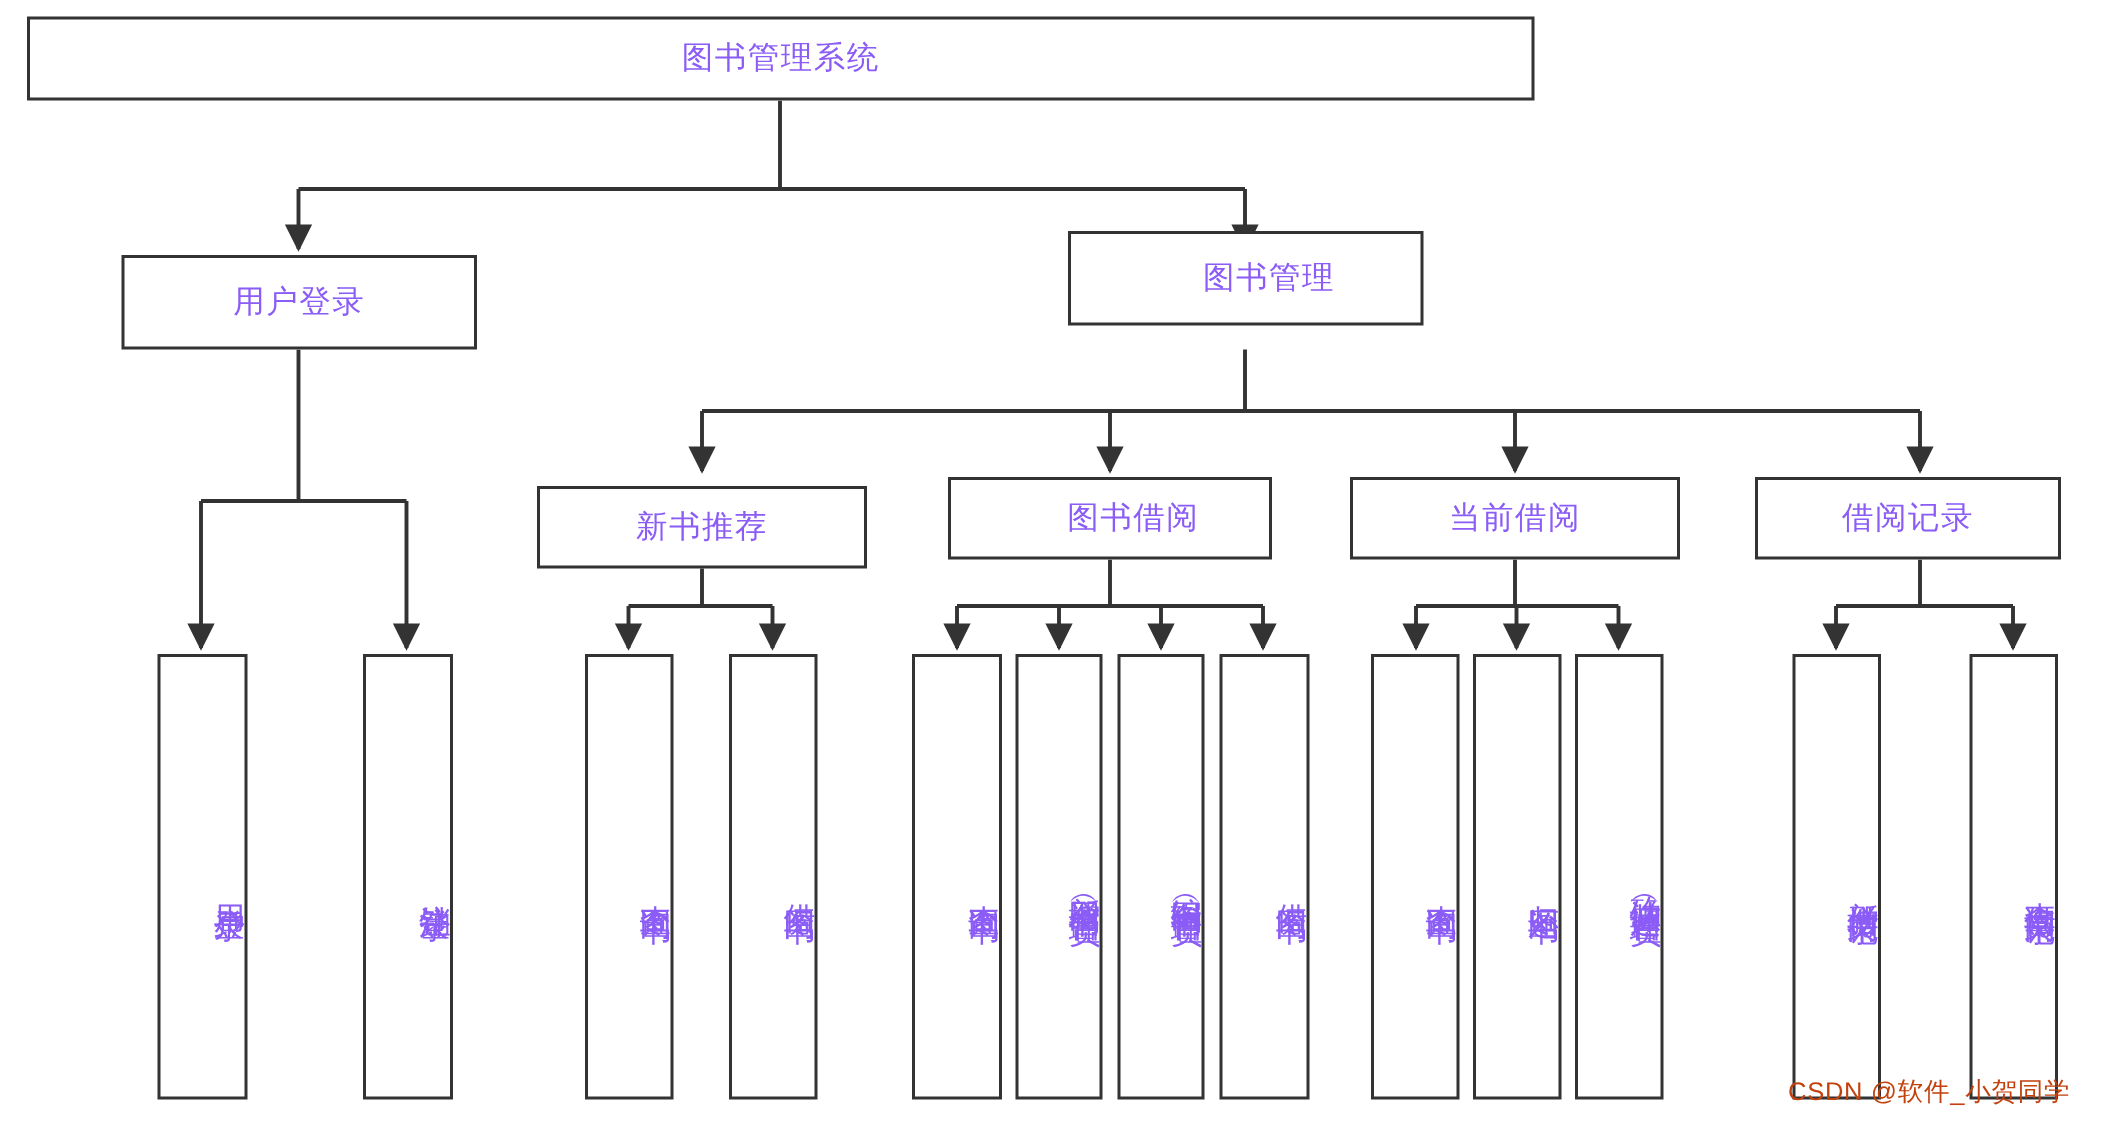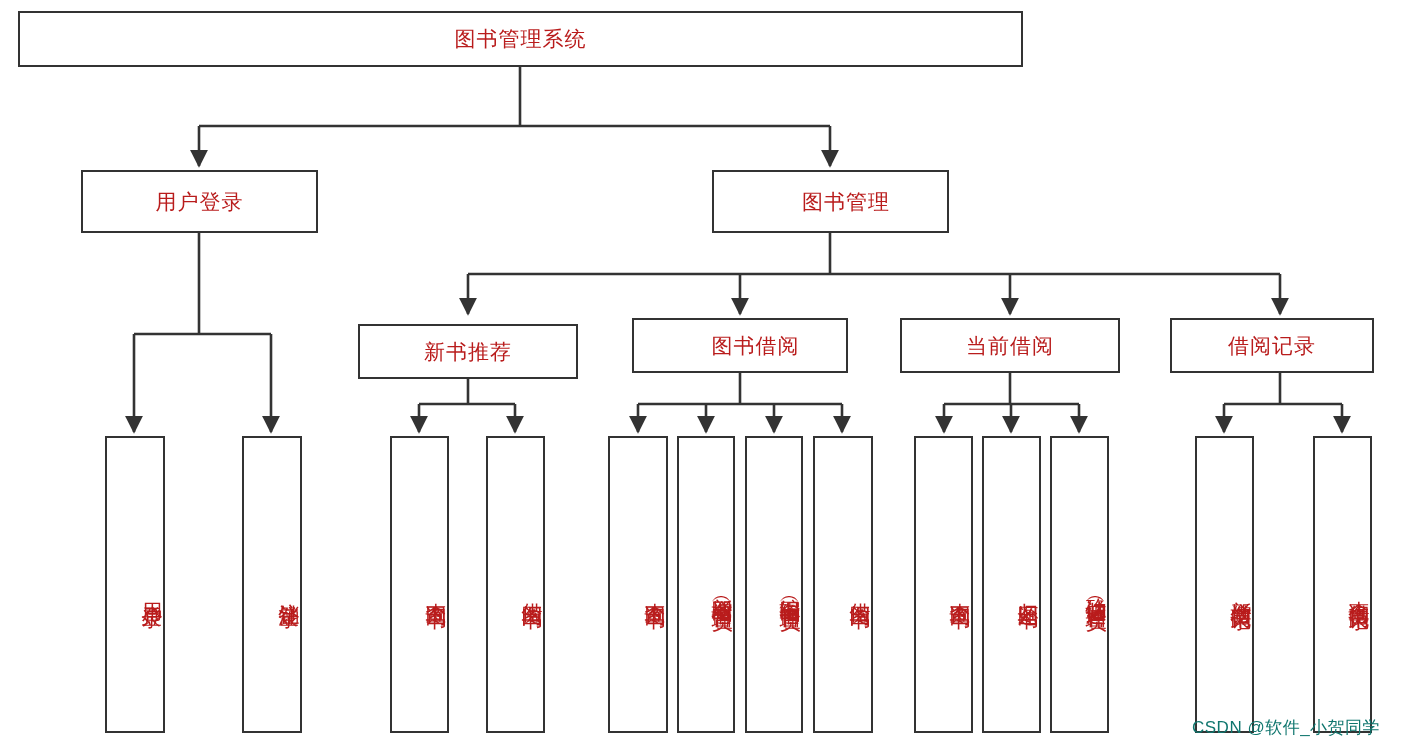--- a/index.html
+++ b/index.html
@@ -25,21 +25,21 @@
     height: 747px;
   }
   .node {
     position: absolute;
     box-sizing: border-box;
     border: 2px solid #333333;
     background: #ffffff;
     display: flex;
     align-items: center;
     justify-content: center;
-    color: #b91c1c;
+    color: #8b5cf6;
   }
   .node.horiz {
     font-size: 21px;
     letter-spacing: 1px;
     line-height: 1.2;
   }
   .node.vert {
     writing-mode: vertical-rl;
     text-orientation: upright;
     align-items: flex-start;
@@ -47,21 +47,21 @@
     padding-top: 10px;
     font-size: 21px;
     line-height: 1.05;
     letter-spacing: 2px;
   }
   .node.vert > span {
     display: block;
   }
   .watermark {
     position: absolute;
-    color: #0f766e;
+    color: #c2410c;
     font-size: 17px;
     letter-spacing: 0.5px;
     white-space: nowrap;
     pointer-events: none;
   }
 </style>
 </head>
 <body>
 
 <div id="canvas">
@@ -116,21 +116,21 @@
     </g>
   </svg>
 
   <div class="node horiz" style="left:18px; top:11px; width:1005px; height:56px;">
     <span>图书管理系统</span>
   </div>
 
   <div class="node horiz" style="left:81px; top:170px; width:237px; height:63px;">
     <span>用户登录</span>
   </div>
-  <div class="node horiz" style="left:712px; top:170px; width:237px; height:63px;padding-left:31px;">
+  <div class="node horiz" style="left:712px; top:154px; width:237px; height:63px;padding-left:31px;">
     <span>图书管理</span>
   </div>
 
   <div class="node horiz" style="left:358px; top:324px; width:220px; height:55px;">
     <span>新书推荐</span>
   </div>
   <div class="node horiz" style="left:632px; top:318px; width:216px; height:55px;padding-left:31px;">
     <span>图书借阅</span>
   </div>
   <div class="node horiz" style="left:900px; top:318px; width:220px; height:55px;">

